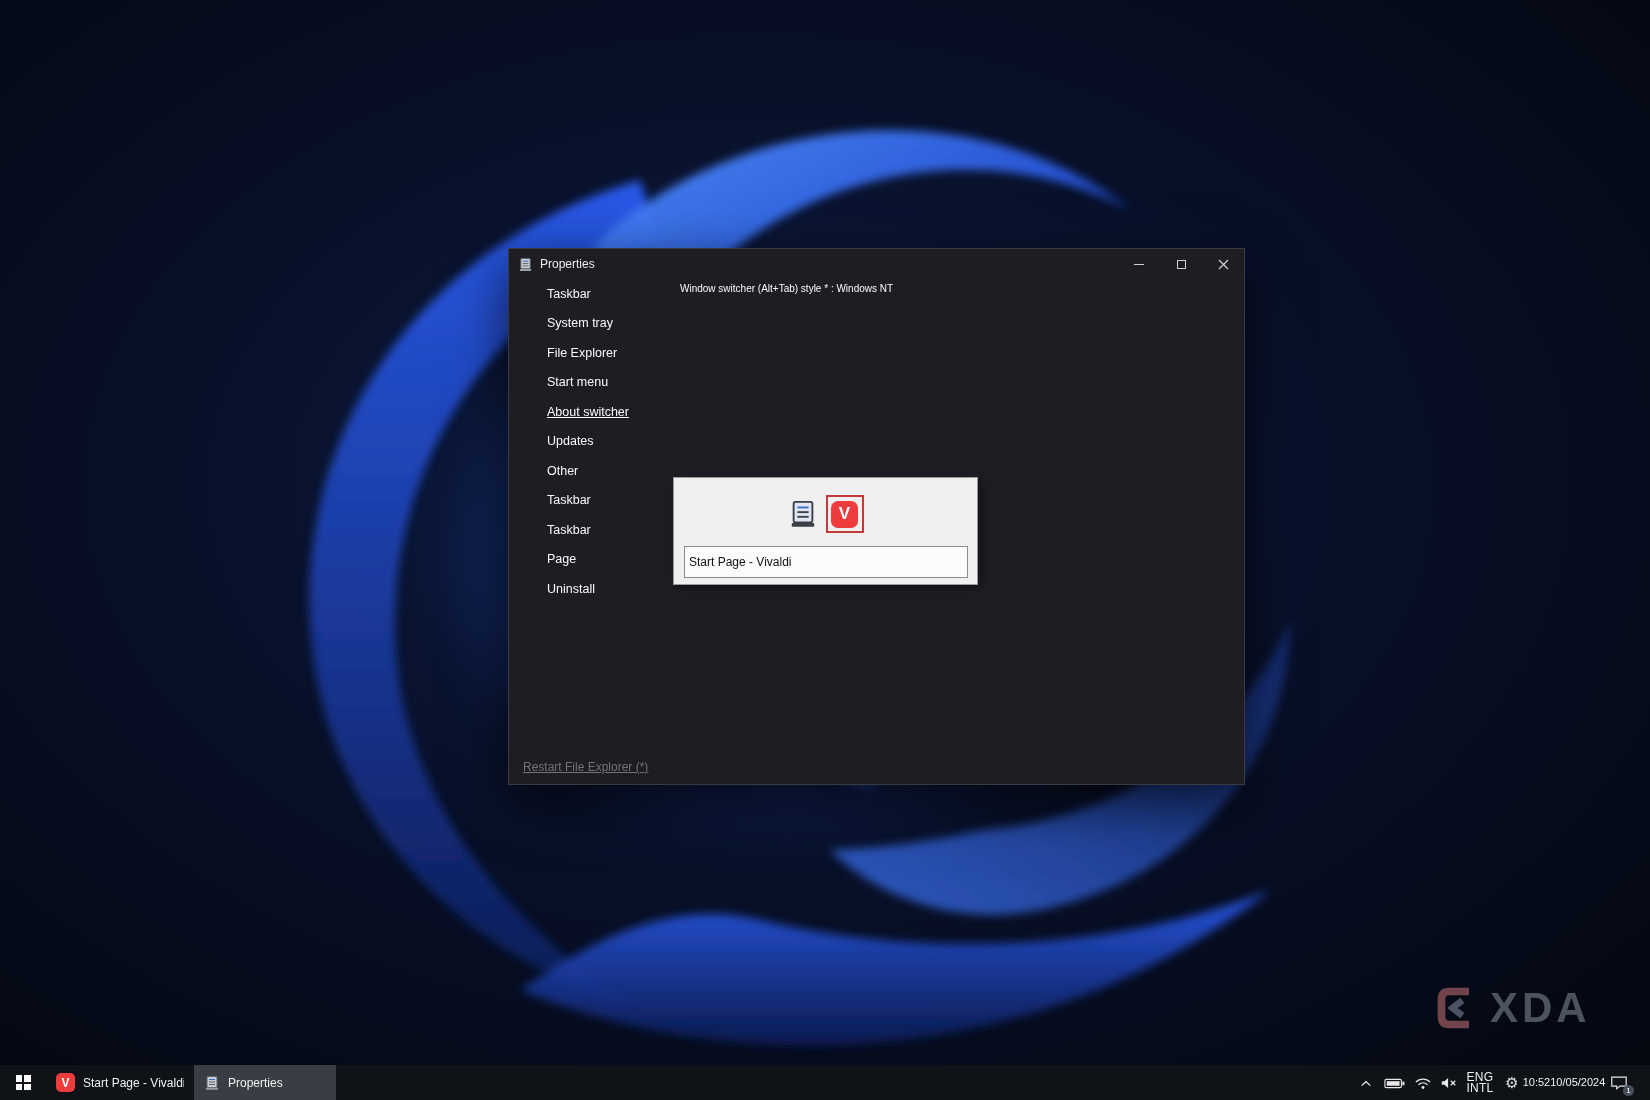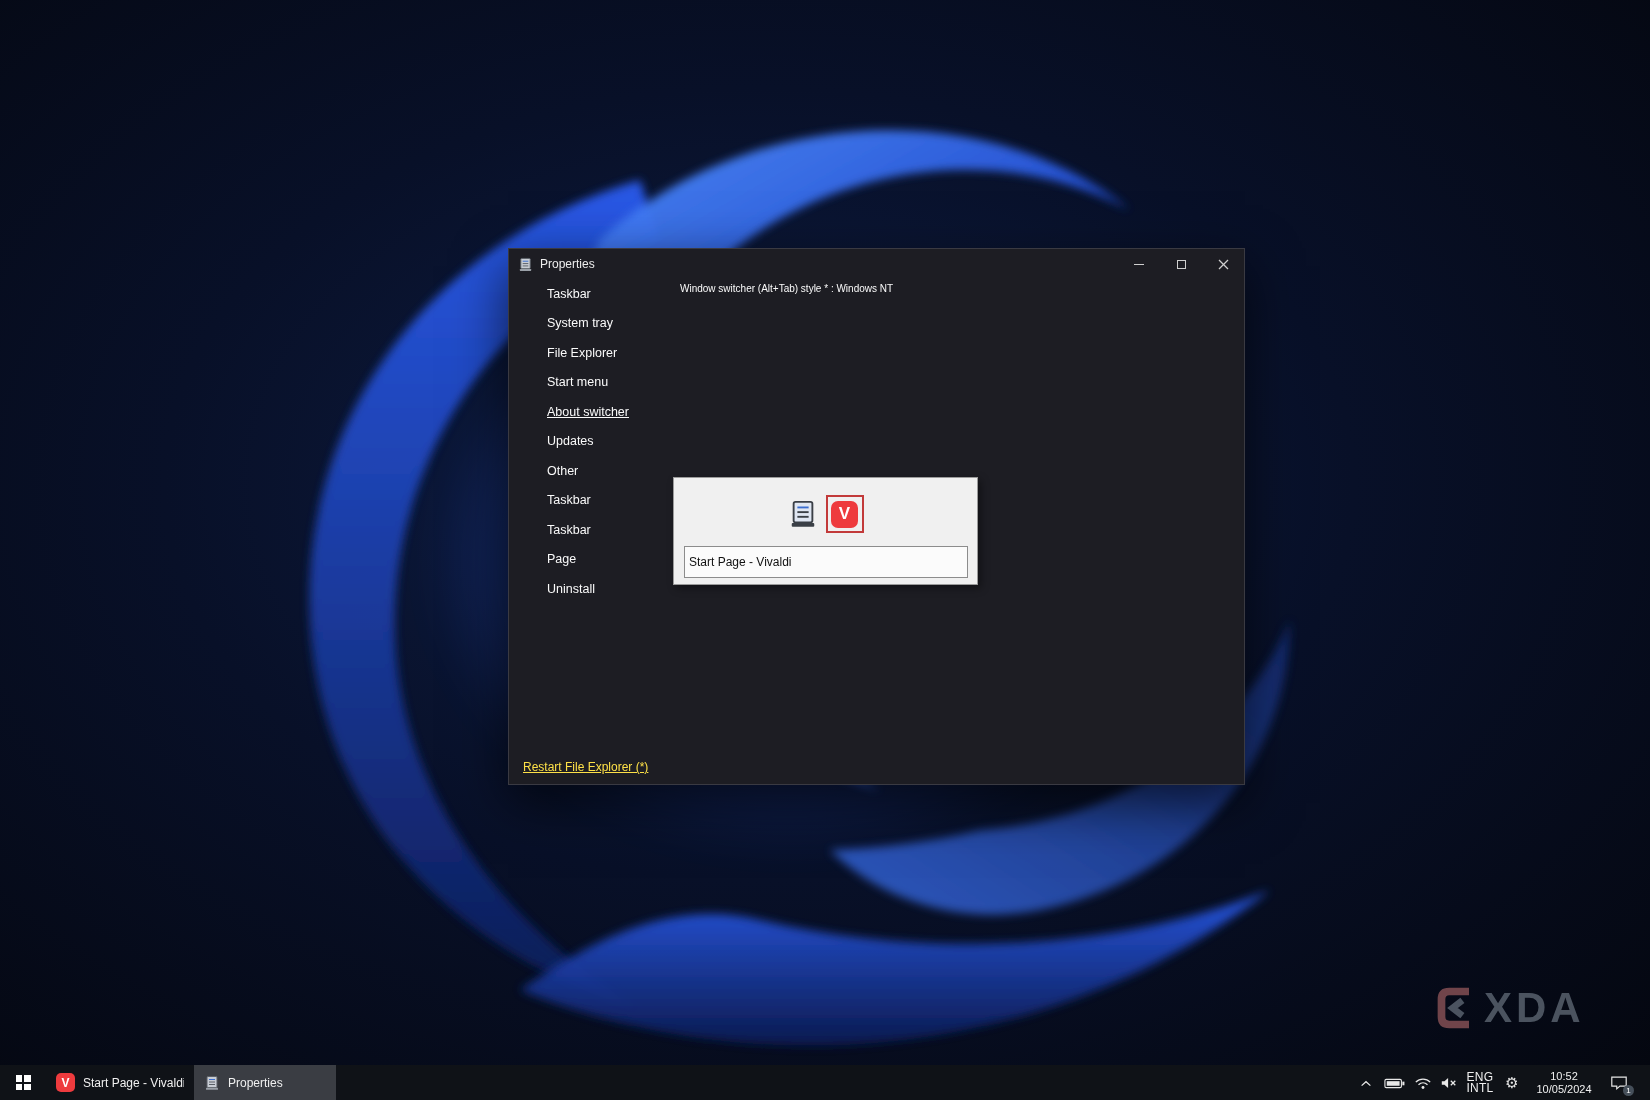--- a/index.html
+++ b/index.html
@@ -5,21 +5,21 @@
   html,body{margin:0;padding:0;}
   body{
     width:1650px;height:1100px;overflow:hidden;position:relative;
     background:#04060d;
     font-family:"Liberation Sans", sans-serif;
     -webkit-font-smoothing:antialiased;
   }
   
   .wallpaper{position:absolute;inset:0;z-index:0;}
   
-  .xda{position:absolute;left:1436px;top:984px;z-index:1;display:flex;align-items:center;gap:4px;opacity:.9;}
+  .xda{position:absolute;left:1436px;top:984px;z-index:1;display:flex;align-items:center;gap:10px;opacity:.9;}
   .xda-text{font-size:42px;font-weight:bold;letter-spacing:4px;color:#535c68;}
   
   .pwin{
     position:absolute;left:508px;top:248px;width:737px;height:537px;z-index:3;
     background:#1d1d23;border:1px solid #3a3a42;box-sizing:border-box;
     box-shadow:0 18px 50px rgba(0,0,0,.65);color:#fff;
   }
   .titlebar{height:30px;display:flex;align-items:center;padding-left:9px;}
   .titlebar .appicon{width:15px;height:15px;margin-right:7px;flex:0 0 auto;}
   .wtitle{font-size:12px;color:#ededed;}
@@ -42,39 +42,39 @@
   .alt-appicon{width:30px;height:30px;}
   .alt-sel{width:34px;height:34px;border:2px solid #c23a3a;display:flex;align-items:center;justify-content:center;background:#f0f0f0;box-sizing:content-box;}
   .vivaldi{background:#ee3b3e;color:#fff;font-weight:bold;display:flex;align-items:center;justify-content:center;}
   .vivaldi.big{width:27px;height:27px;border-radius:7px;font-size:17px;}
   .vivaldi.small{width:19px;height:19px;border-radius:5px;font-size:12px;}
   .alt-title-field{
     position:absolute;left:10px;top:68px;width:284px;height:32px;box-sizing:border-box;
     background:#fbfbfb;border:1px solid #8c8c8c;display:flex;align-items:center;
     font-size:12px;color:#111;padding-left:4px;
   }
-  .restart{position:absolute;left:14px;top:511px;font-size:12px;color:#fde047;text-decoration:underline;cursor:pointer;}
+  .restart{position:absolute;left:14px;top:511px;font-size:12px;color:#737373;text-decoration:underline;cursor:pointer;}
   
   .taskbar{
     position:absolute;left:0;right:0;bottom:0;height:35px;z-index:5;
     background:#0f1217;display:flex;align-items:stretch;color:#f0f0f0;
   }
   .startbtn{width:46px;display:flex;align-items:center;justify-content:center;}
   .winlogo{width:15px;height:15px;display:grid;grid-template-columns:1fr 1fr;grid-template-rows:1fr 1fr;gap:2px;}
   .winlogo i{background:#fff;display:block;}
   .task{display:flex;align-items:center;gap:8px;padding:0 10px;font-size:12px;box-sizing:border-box;cursor:default;}
   .task.vivaldi-task{width:148px;}
   .task.active{background:#3a3d43;width:142px;}
   .task .ticon{flex:0 0 auto;}
   .task .tlabel{white-space:nowrap;overflow:hidden;}
   .tray{margin-left:auto;display:flex;align-items:center;padding-right:14px;}
   .tray-item{display:flex;align-items:center;justify-content:center;height:35px;cursor:default;}
   .w28{width:28px;} .w26{width:26px;} .w30{width:30px;} .w36{width:36px;} .w76{width:76px;} .w34{width:34px;}
   .lang{flex-direction:column;font-size:12px;line-height:11px;letter-spacing:.3px;}
-  .clock{flex-direction:column;font-size:11px;line-height:13px;text-align:center;}
+  .clock{flex-direction:row;font-size:11px;line-height:13px;text-align:center;}
   .gear{font-size:15px;color:#e2e2e2;font-family:"DejaVu Sans",sans-serif;}
   .notif{position:relative;}
   .badge{
     position:absolute;right:2px;bottom:4px;width:11px;height:11px;border-radius:50%;
     background:#454f5a;color:#fff;font-size:8px;display:flex;align-items:center;justify-content:center;
   }
 </style>
 </head>
 <body>
 

